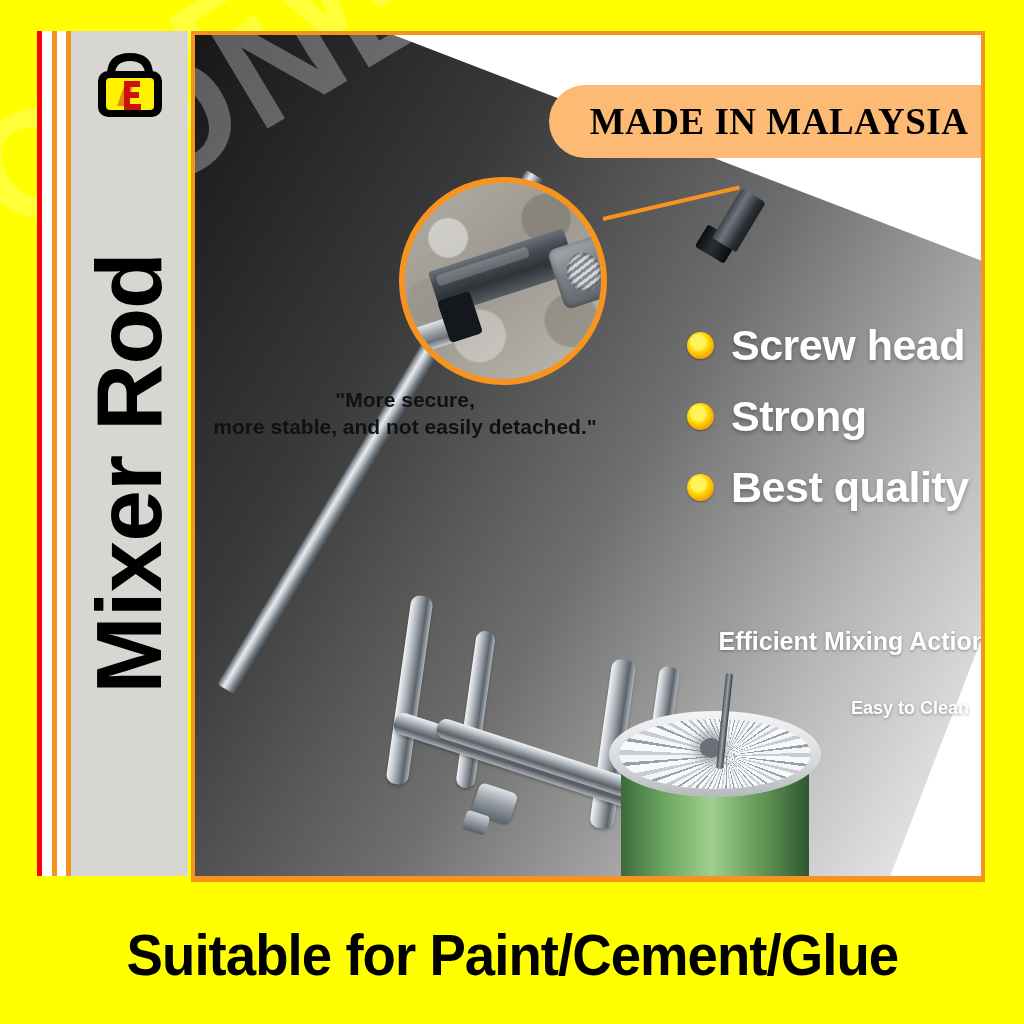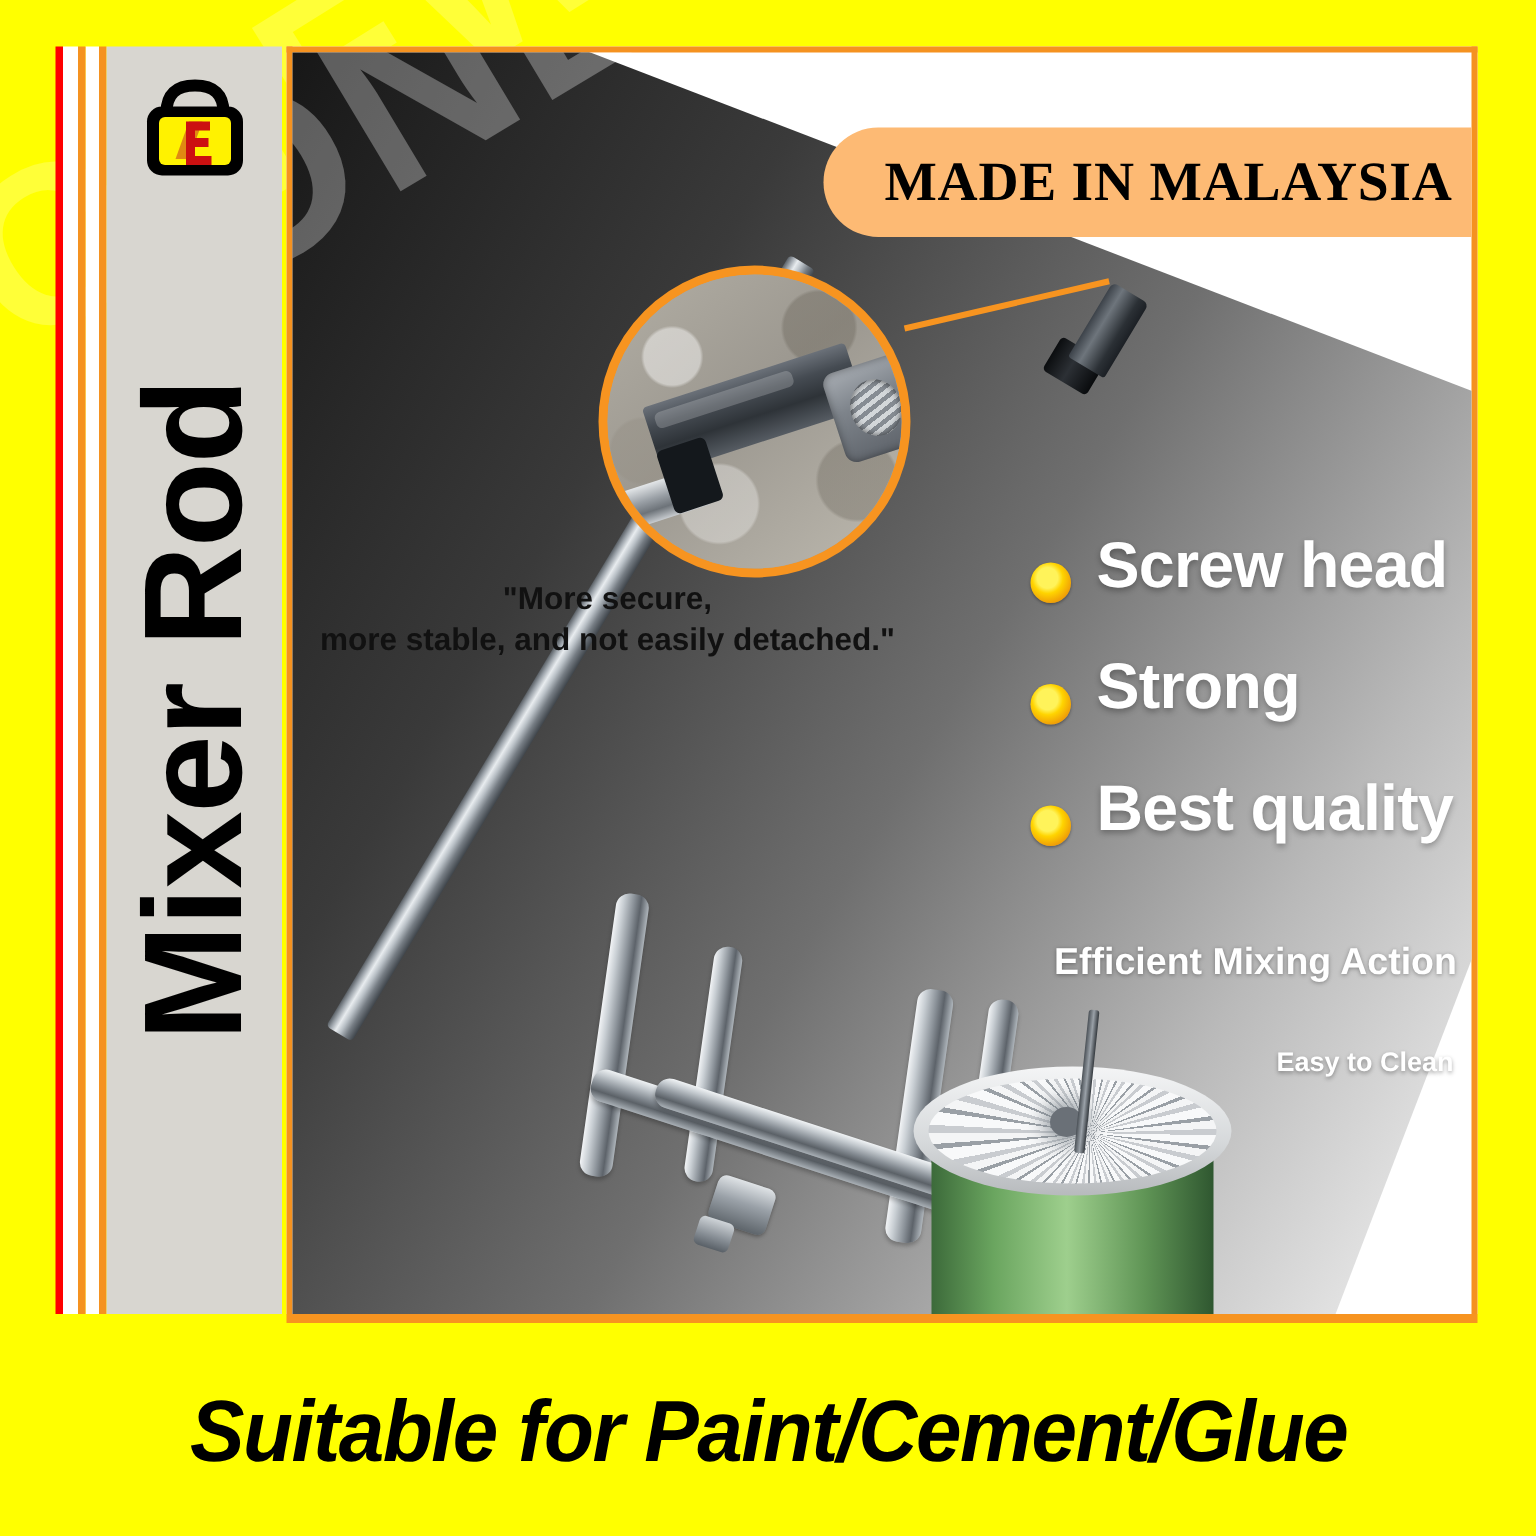--- a/index.html
+++ b/index.html
@@ -150,35 +150,35 @@
   
   .quote{
     position:absolute; left:0px; top:352px; width:420px;
     text-align:center; z-index:13; line-height:1.28;
   }
   .quote .l1{ font-size:21px; font-weight:bold; color:#111; display:block; }
   .quote .l2{ font-size:21px; font-weight:bold; color:#111; display:block; }
 
   
   .bullets{ position:absolute; left:492px; top:286px; z-index:13; }
-  .bullet{ display:flex; align-items:flex-end; margin-bottom:22px;margin-top:32px; }
+  .bullet{ display:flex; align-items:center; margin-bottom:22px; }
   .dot{
     width:27px; height:27px; border-radius:50%;
     background:radial-gradient(circle at 42% 38%, #FFF35A 0 30%, #FFD400 45%, #F0A007 72%, #D98604 100%);
     margin-right:17px; flex:0 0 auto;
     box-shadow:0 1px 2px rgba(0,0,0,.35);
   }
   .bullet-label{
     font-size:43px; font-weight:bold; color:#FFFFFF; letter-spacing:-.5px;
     text-shadow:0 2px 4px rgba(0,0,0,.30);
   }
 
   
   .subfeat{ position:absolute; left:492px; top:592px; width:300px; z-index:13; }
-  .subfeat .s1{ font-size:25px; font-weight:bold; color:#fff; display:block; text-align:center; text-shadow:0 1px 3px rgba(0,0,0,.35); }
+  .subfeat .s1{ font-size:25px; font-weight:bold; color:#fff; display:block; text-align:right; text-shadow:0 1px 3px rgba(0,0,0,.35); }
   .subfeat .s2{ font-size:18px; font-weight:bold; color:#fff; display:block; text-align:right; margin-top:42px; padding-right:18px; text-shadow:0 1px 3px rgba(0,0,0,.35); }
 
   
   .rod-wrap{ position:absolute; inset:0; z-index:9; pointer-events:none; }
   .rod-shaft{
     position:absolute; left:330px; top:140px; width:20px; height:600px;
     background:linear-gradient(90deg,#5a6066 0%,#9fa6ad 16%,#e8ecef 34%,#b9c0c6 52%,#767d84 74%,#3f454b 100%);
     transform:rotate(31deg); transform-origin:top center;
     border-radius:3px;
   }
@@ -249,21 +249,21 @@
   .bucket-rod{
     position:absolute; left:118px; top:-4px; width:7px; height:96px;
     background:linear-gradient(90deg,#4a5056,#9aa1a8,#33383d);
     transform:rotate(6deg); border-radius:2px; z-index:3;
   }
 
   
   .banner{
     position:absolute; left:0; top:884px; width:1024px; height:140px;
     background:#FFFF00; z-index:14;
-    display:flex; align-items:center; justify-content:center;font-style:italic;
+    display:flex; align-items:center; justify-content:center;
   }
   .banner span{
     font-size:58px; font-weight:bold; color:#000;
     transform:scaleX(.94); white-space:nowrap; letter-spacing:-1px;
   }
   .banner-top-line{
     position:absolute; left:191px; top:876px; width:794px; height:6px;
     background:#F79420; z-index:15;
   }
 </style>

